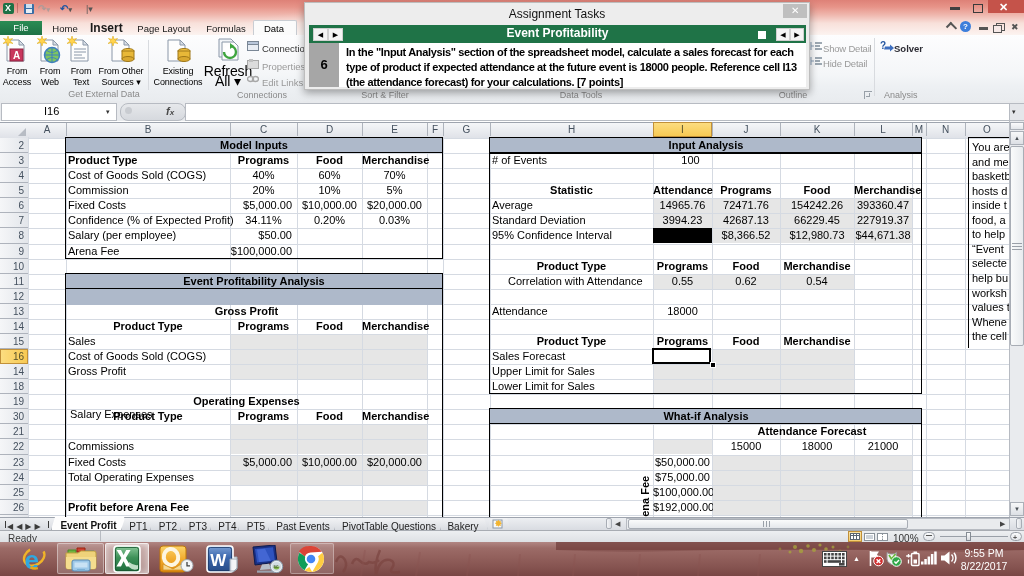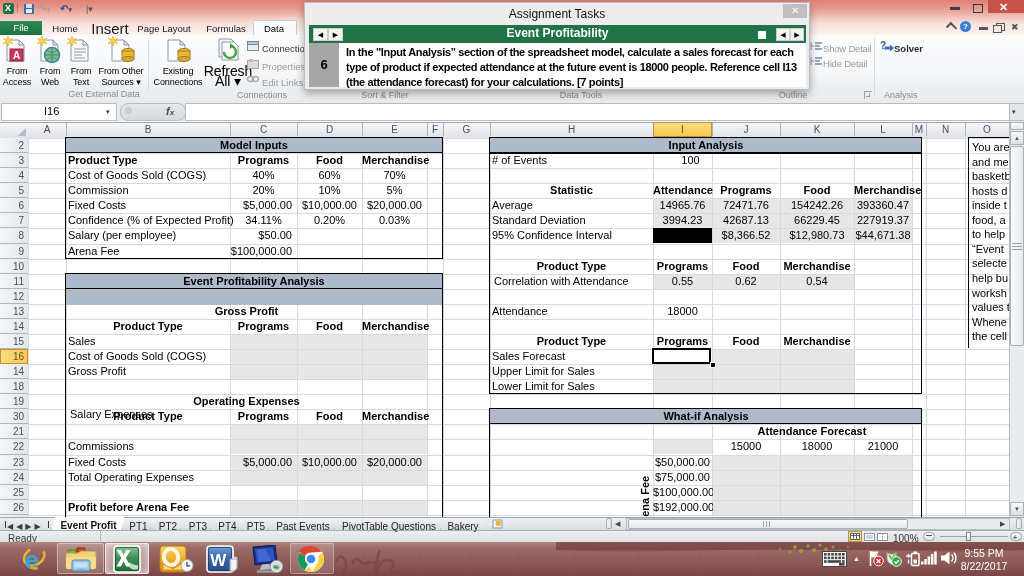--- a/index.html
+++ b/index.html
@@ -29,21 +29,21 @@
 
 <div class="abs" style="left:988px;top:0;width:36px;height:13px;background:#C5534A;"></div>
 <div class="abs" style="left:950px;top:7px;width:10px;height:3px;background:#404040;"></div>
 <div class="abs" style="left:973px;top:4px;width:8px;height:7px;border:1.5px solid #3a3a3a;background:transparent;"></div>
 <div class="abs" style="left:999px;top:2px;font:bold 11px/11px 'Liberation Sans';color:#fff;">✕</div>
 
 <div class="abs" style="left:0px;top:21px;width:42px;height:14px;background:linear-gradient(180deg,#2A8C54,#1E7145);"></div>
 <div class="abs" style="left:0px;top:21px;width:42px;height:14px;font:9.5px/14px 'Liberation Sans';color:#fff;text-align:center;">File</div>
 <div class="abs" style="left:253px;top:20px;width:42px;height:15px;background:#FBFBFB;border:1px solid #C9CDD3;border-bottom:none;border-radius:2px 2px 0 0;"></div>
 <div class="c" style="left:45px;top:22px;width:40px;height:13px;line-height:13px;text-align:center;color:#1a1a1a;font-size:9.5px;">Home</div>
-<div class="c" style="left:90px;top:22px;width:40px;height:13px;line-height:13px;text-align:center;color:#1a1a1a;font-size:15px;">Insert</div>
+<div class="c" style="left:90px;top:22px;width:40px;height:13px;line-height:13px;text-align:left;color:#1a1a1a;font-size:12px;font-weight:bold;">Insert</div>
 <div class="c" style="left:133px;top:22px;width:62px;height:13px;line-height:13px;text-align:center;color:#1a1a1a;font-size:9.5px;">Page Layout</div>
 <div class="c" style="left:200px;top:22px;width:52px;height:13px;line-height:13px;text-align:center;color:#1a1a1a;font-size:9.5px;">Formulas</div>
 <div class="c" style="left:253px;top:22px;width:42px;height:13px;line-height:13px;text-align:center;color:#000;font-size:9.5px;">Data</div>
 
 <div class="abs" style="left:947px;top:24px;width:7px;height:5px;border-left:2px solid #555;border-top:2px solid #555;transform:rotate(45deg);"></div>
 <div class="abs" style="left:960px;top:21px;width:11px;height:11px;border-radius:50%;background:#3D7EDB;color:#fff;font:bold 8px/11px 'Liberation Sans';text-align:center;">?</div>
 <div class="abs" style="left:979px;top:27px;width:9px;height:3px;background:#555;"></div>
 <div class="abs" style="left:996px;top:23px;width:7px;height:6px;border:1px solid #555;"></div>
 <div class="abs" style="left:993px;top:25px;width:7px;height:6px;border:1px solid #555;background:#f6e9e7;"></div>
 <div class="abs" style="left:1011px;top:22px;font:9px/10px 'Liberation Sans';color:#555;">✖</div>
@@ -304,21 +304,21 @@
 <div class="abs" style="left:713px;top:229.4px;width:67px;height:14.1px;background:#E6E6E6;"></div>
 <div class="c ctr" style="left:712px;top:228.4px;width:68px;height:15px;">$8,366.52</div>
 <div class="abs" style="left:781px;top:229.4px;width:73px;height:14.1px;background:#E6E6E6;"></div>
 <div class="c ctr" style="left:780px;top:228.4px;width:74px;height:15px;">$12,980.73</div>
 <div class="abs" style="left:855px;top:229.4px;width:57px;height:14.1px;background:#E6E6E6;"></div>
 <div class="c ctr" style="left:854px;top:228.4px;width:58px;height:15px;">$44,671.38</div>
 <div class="c b ctr" style="left:490px;top:258.6px;width:163px;height:15px;">Product Type</div>
 <div class="c b ctr" style="left:653px;top:258.6px;width:59px;height:15px;">Programs</div>
 <div class="c b ctr" style="left:712px;top:258.6px;width:68px;height:15px;">Food</div>
 <div class="c b ctr" style="left:780px;top:258.6px;width:74px;height:15px;">Merchandise</div>
-<div class="c " style="left:490px;top:273.6px;width:163px;height:15px;padding-left:4px;">Correlation with Attendance</div>
+<div class="c " style="left:490px;top:273.6px;width:163px;height:15px;padding-left:18px;">Correlation with Attendance</div>
 <div class="abs" style="left:654px;top:274.6px;width:58px;height:14.1px;background:#E6E6E6;"></div>
 <div class="c ctr" style="left:653px;top:273.6px;width:59px;height:15px;">0.55</div>
 <div class="abs" style="left:713px;top:274.6px;width:67px;height:14.1px;background:#E6E6E6;"></div>
 <div class="c ctr" style="left:712px;top:273.6px;width:68px;height:15px;">0.62</div>
 <div class="abs" style="left:781px;top:274.6px;width:73px;height:14.1px;background:#E6E6E6;"></div>
 <div class="c ctr" style="left:780px;top:273.6px;width:74px;height:15px;">0.54</div>
 <div class="c " style="left:490px;top:303.8px;width:163px;height:15px;padding-left:2px;">Attendance</div>
 <div class="c ctr" style="left:653px;top:303.8px;width:59px;height:15px;">18000</div>
 <div class="c b ctr" style="left:490px;top:333.9px;width:163px;height:15px;">Product Type</div>
 <div class="c b ctr" style="left:653px;top:333.9px;width:59px;height:15px;">Programs</div>

